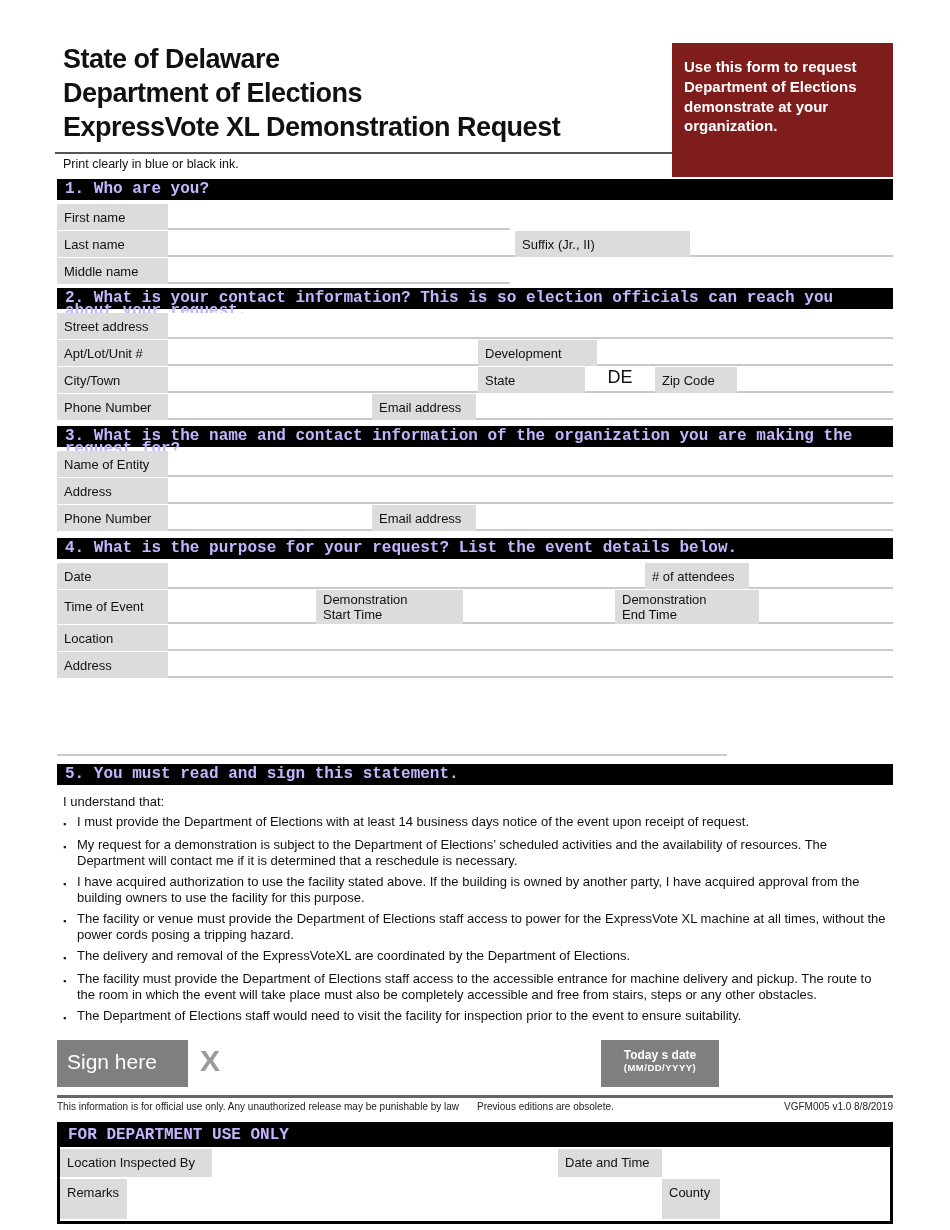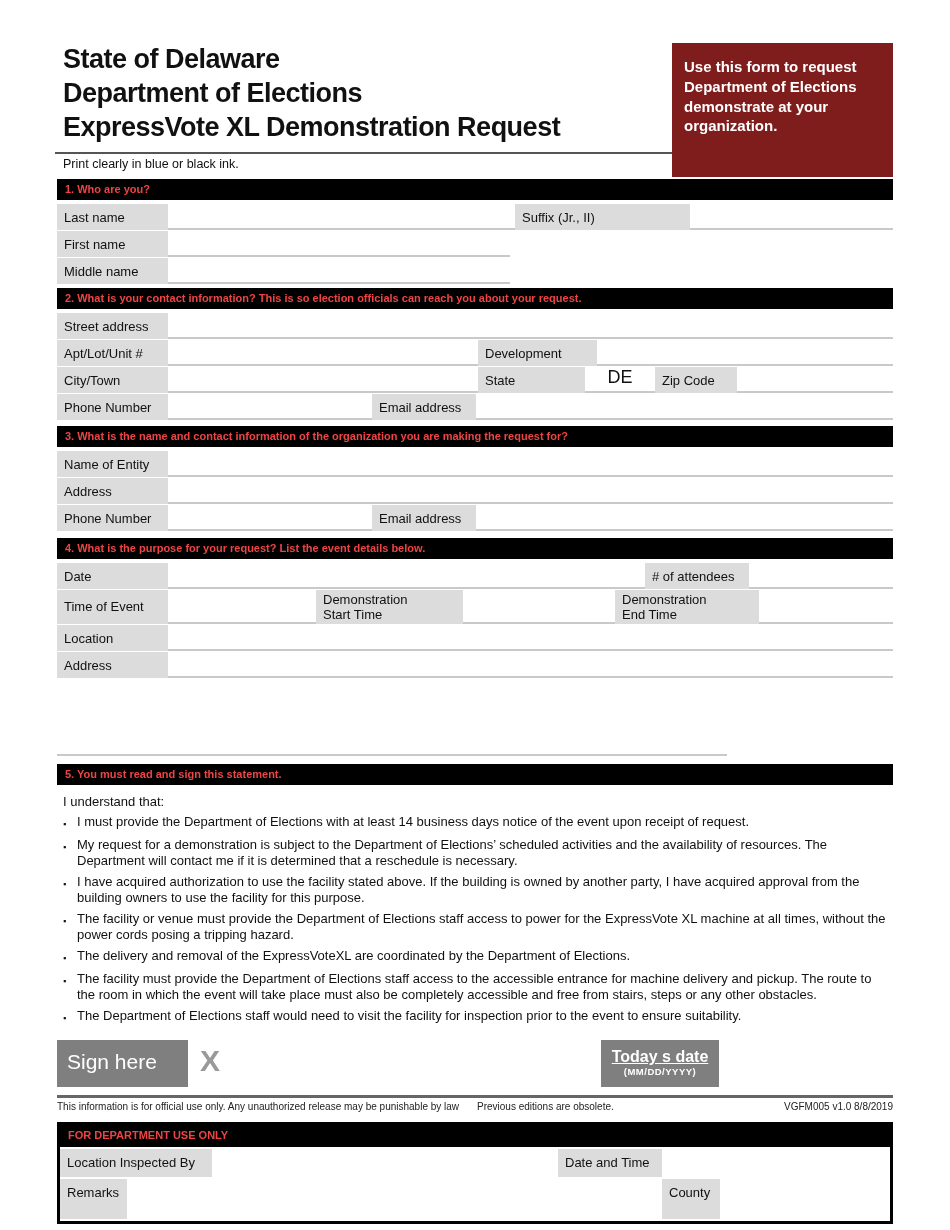--- a/index.html
+++ b/index.html
@@ -8,21 +8,21 @@
   .content { margin:0 57px; width:836px; }
 
   
   .title-block { margin:42px 0 0 6px; font-size:27px; font-weight:bold; line-height:34px; letter-spacing:-0.5px; }
   .note-box { position:absolute; left:672px; top:43px; width:221px; height:134px; background:#7f1d1d; color:#fff;
               font-weight:bold; font-size:15px; line-height:1.32; padding:14px 12px; }
   .sep-line { width:617px; height:2px; background:#555; margin:8px 0 0 -2px; }
   .print-note { font-size:12.5px; margin:3px 0 0 6px; }
 
   
-  .bar { background:#000; color:#ef4444; font-weight:bold; font-size:11px; padding:4px 8px; height:21px; line-height:13px; }
+  .bar { background:#000; color:#c4b5fd; font-weight:bold; font-size:16px; padding:4px 8px; height:21px; line-height:13px;font-family:Liberation Mono, monospace; }
   .mt4{margin-top:4px}.mt6{margin-top:6px}.mt7{margin-top:7px}.mt8{margin-top:8px}
 
   
   .row { display:flex; margin-top:4px; }
   .row + .row { margin-top:1px; }
   .lbl { background:#dcdcdc; font-size:13px; padding:6px 0 0 7px; height:26px; }
   .inp { background:#fff; border-bottom:2px solid #c9c9c9; height:26px; }
   .blank { height:26px; }
   .tall .lbl, .tall .inp { height:34px; white-space:pre-line; line-height:15px; padding-top:2px; }
   .val { font-weight:normal; font-size:18px; text-align:center; padding-top:0; }
@@ -35,21 +35,21 @@
   .bullet { display:flex; margin-top:5px; font-size:13px; line-height:16px; }
   .bullet .mark { width:14px; font-size:9px; padding-top:2px; flex:none; }
   .bullet .txt { flex:1; }
 
   
   .sign-row { display:flex; align-items:flex-start; margin-top:14px; height:47px; }
   .sign-box { background:#7f7f7f; color:#fff; font-weight:normal; font-size:21px; width:131px; height:47px;
               padding:10px 0 0 10px; }
   .x-mark { color:#9a9a9a; font-weight:bold; font-size:30px; margin:4px 0 0 12px; flex:1; }
   .date-box { background:#7f7f7f; color:#fff; width:118px; height:47px; text-align:center; padding-top:8px; margin-right:174px; }
-  .date-box .l1 { font-weight:bold; font-size:16px;text-decoration:underline; }
+  .date-box .l1 { font-weight:bold; font-size:12px; }
   .date-box .l2 { font-weight:bold; font-size:9.5px; letter-spacing:0.5px; }
 
   
   .footer-line { height:3px; background:#666; margin-top:8px; }
   .footer { display:flex; font-size:10px; margin-top:3px; color:#222; }
   .footer .f-left { width:420px; }
   .footer .f-center { flex:1; }
   .footer .f-right { text-align:left; }
 
   
@@ -71,29 +71,29 @@
     <div class="title-block">
       <div>State of Delaware</div>
       <div>Department of Elections</div>
       <div>ExpressVote XL Demonstration Request</div>
     </div>
     <div class="sep-line"></div>
     <div class="print-note">Print clearly in blue or black ink.</div>
 
     <div class="bar mt8">1. Who are you?</div>
     <div class="row">
+      <div class="lbl" style="width:111px">First name</div>
+      <div class="inp" style="width:342px"></div>
+      <div class="blank" style="width:383px"></div>
+    </div>
+    <div class="row">
       <div class="lbl" style="width:111px">Last name</div>
       <div class="inp" style="width:347px"></div>
       <div class="lbl" style="width:175px">Suffix (Jr., II)</div>
       <div class="inp" style="width:203px"></div>
-    </div>
-    <div class="row">
-      <div class="lbl" style="width:111px">First name</div>
-      <div class="inp" style="width:342px"></div>
-      <div class="blank" style="width:383px"></div>
     </div>
     <div class="row">
       <div class="lbl" style="width:111px">Middle name</div>
       <div class="inp" style="width:342px"></div>
       <div class="blank" style="width:383px"></div>
     </div>
 
     <div class="bar mt4">2. What is your contact information? This is so election officials can reach you about your request.</div>
     <div class="row">
       <div class="lbl" style="width:111px">Street address</div>

